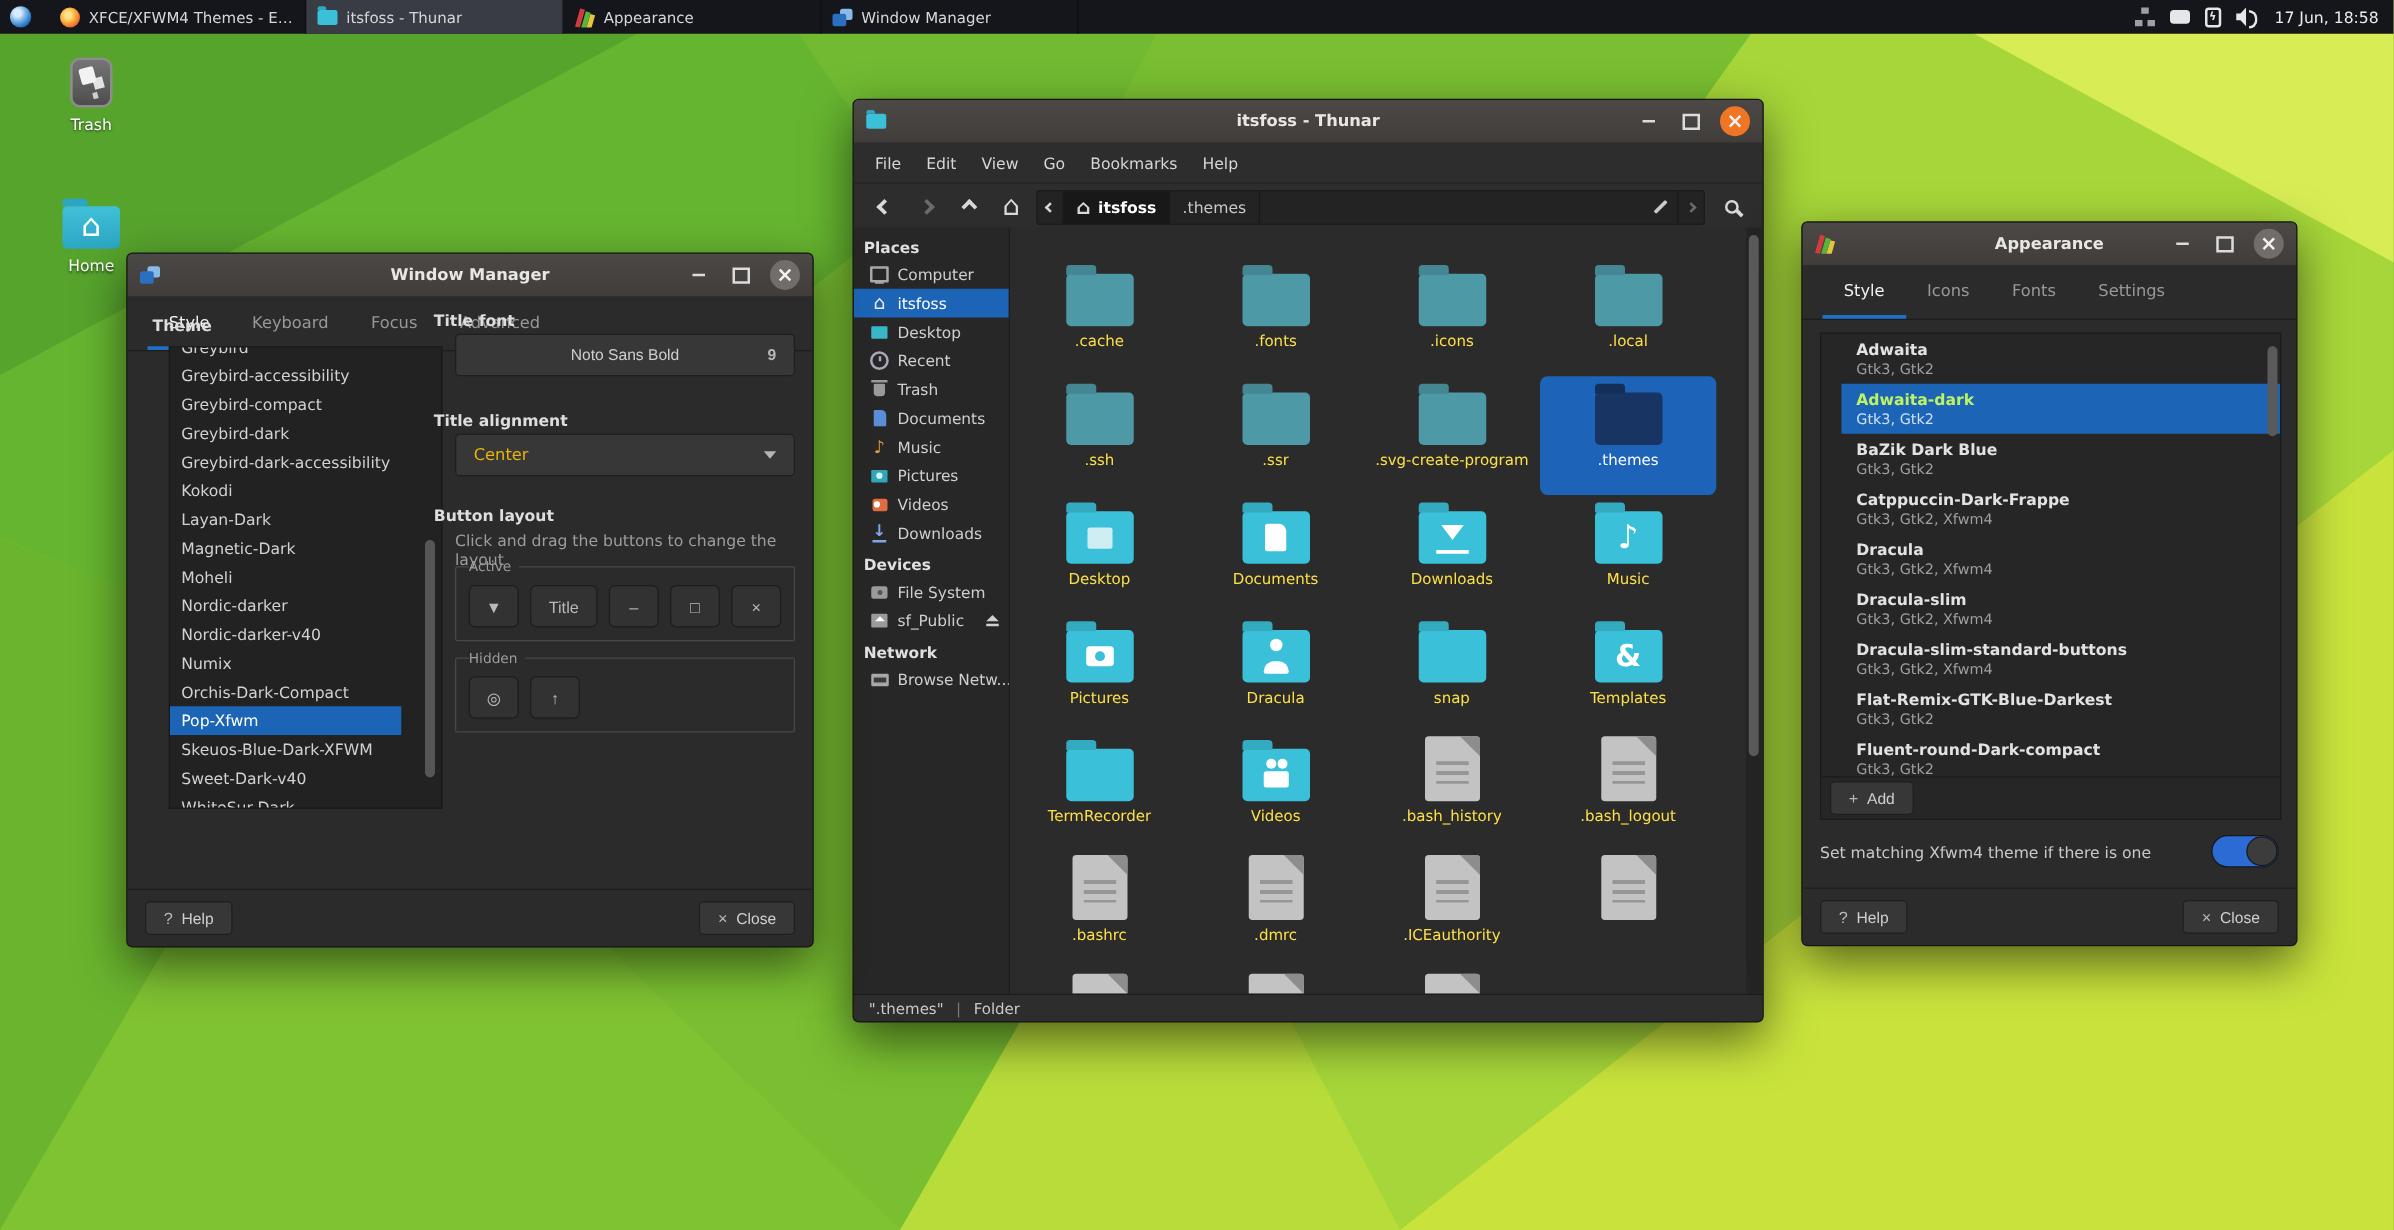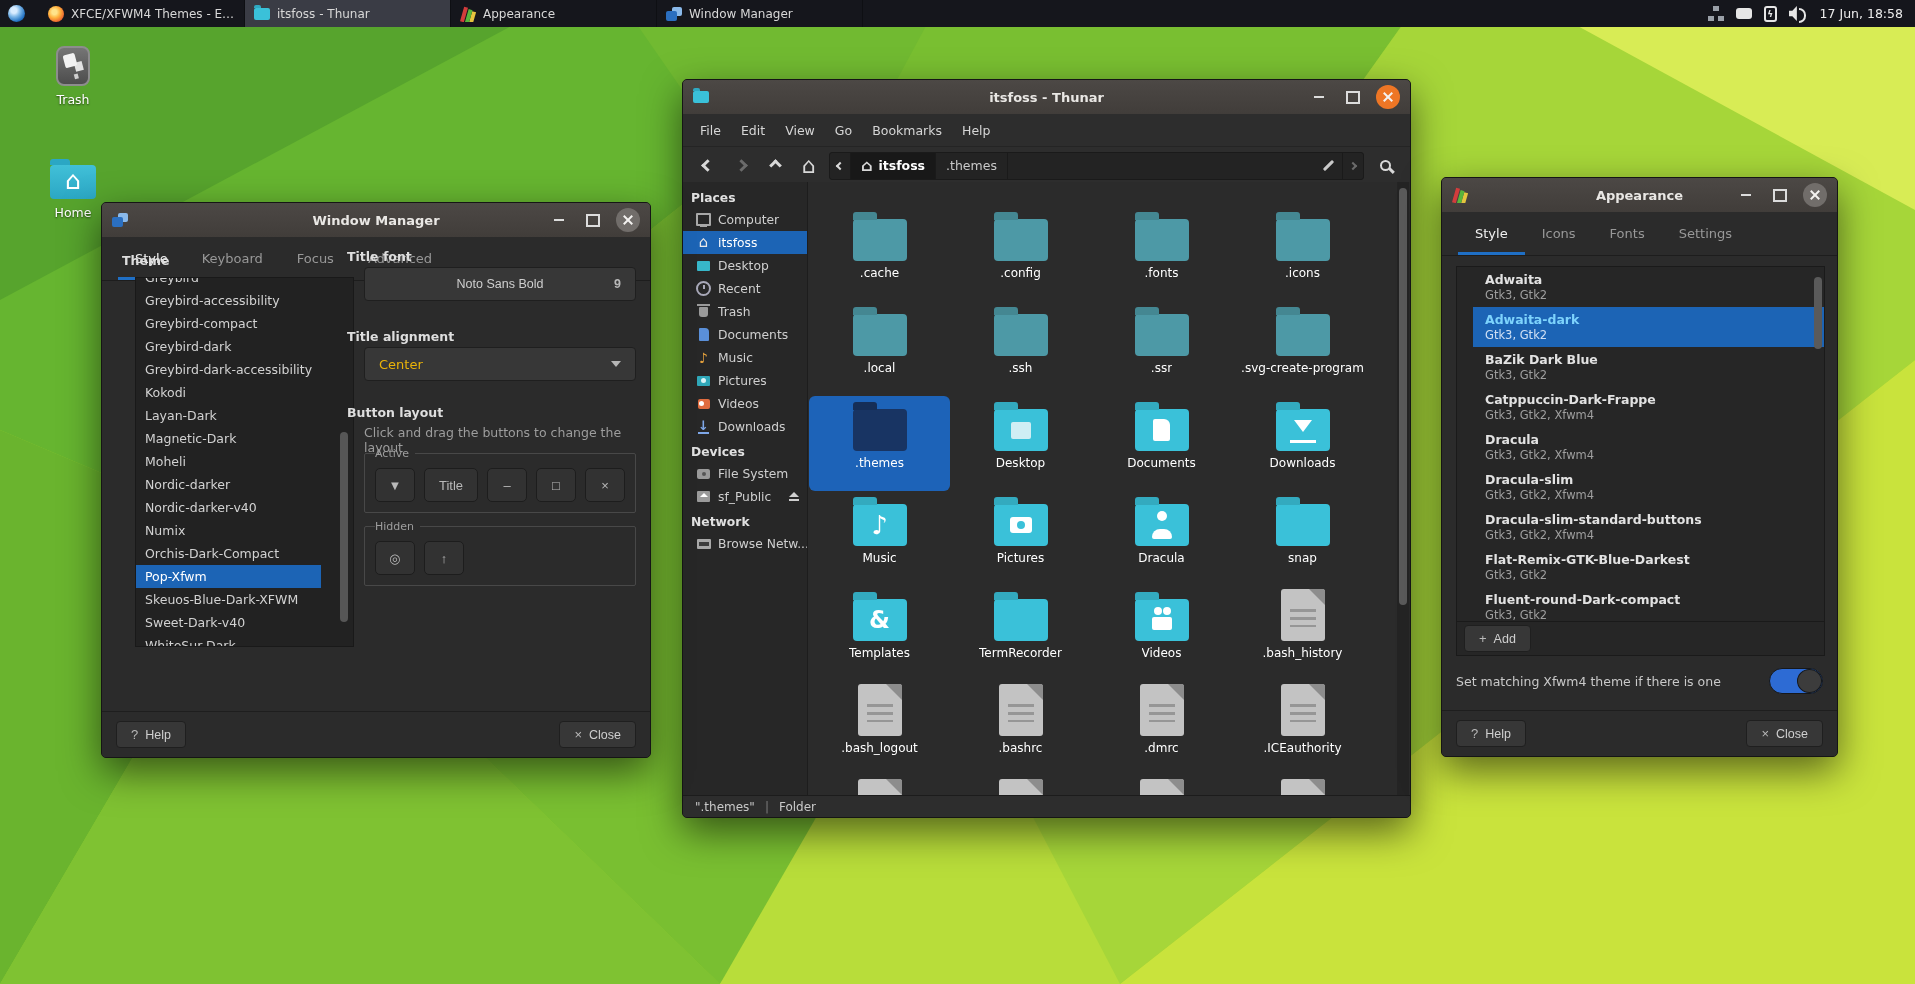--- a/index.html
+++ b/index.html
@@ -157,21 +157,21 @@
   .filesystem-icon::before { content:""; width:13px; height:10px; background:#9a9a9a; border-radius:2px; }
   .filesystem-icon::after { content:""; position:absolute; width:4px; height:4px; border-radius:50%; background:#555; }
   .eject-box-icon::before { content:""; width:13px; height:11px; background:#9a9a9a; border-radius:1px; }
   .eject-box-icon::after { content:""; position:absolute; top:4px; border-left:4px solid transparent; border-right:4px solid transparent; border-bottom:4px solid #fff; }
   .network-browse-icon::before { content:""; width:14px; height:10px; background:#a8a8a8; border-radius:1px; }
   .network-browse-icon::after { content:""; position:absolute; width:10px; height:4px; background:#3c3c3c; }
   
   .filegrid-wrap { flex:1; background:#2b2b2b; position:relative; overflow:hidden; }
   .filegrid { position:absolute; left:1px; top:24px; display:grid; grid-template-columns:repeat(4,141px); grid-auto-rows:95px; }
   .fcell { display:flex; flex-direction:column; align-items:center; padding-top:3px; border-radius:6px; }
-  .fcell .fname { margin-top:5px; font-size:12px; color:#ffffff; max-width:134px; white-space:nowrap; overflow:hidden; }
+  .fcell .fname { margin-top:5px; font-size:12px; color:#fde047; max-width:134px; white-space:nowrap; overflow:hidden; }
   .fcell.selected { background:#1d63b8; }
   .fcell.selected .fname { color:#fff; }
   .ficon { height:52px; display:flex; align-items:flex-end; justify-content:center; }
   .fo { width:54px; height:42px; border-radius:4px; position:relative; }
   .fo::before { content:""; position:absolute; top:-7px; left:0; width:24px; height:8px; border-radius:3px 3px 0 0; background:inherit; filter:brightness(.88); }
   .f-folder-hidden .fo { background:#4d99a6; }
   .f-folder .fo { background:#3ac1d9; }
   .f-folder-selected .fo { background:#183463; }
   .fi { width:44px; height:52px; background:#c3c3c3; border-radius:3px; position:relative; overflow:hidden; }
   .fi::before { content:""; position:absolute; top:0; right:0; border:8px solid #8d8d8d; border-bottom-color:transparent; border-left-color:transparent; }
@@ -195,21 +195,21 @@
   .statusbar { position:absolute; left:0; right:0; bottom:0; height:22px; background:#2d2d2d; border-top:1px solid #1c1c1c;
     display:flex; align-items:center; gap:10px; padding:0 12px; font-size:12px; color:#c9c9c9; }
   
   .appearance-window { left:1441px; top:177px; width:397px; height:580px; z-index:10; }
   .ap-listframe { position:absolute; left:14px; top:88px; width:369px; height:390px; background:#262626; border:1px solid #1a1a1a; }
   .ap-items { position:absolute; left:16px; right:0; top:0; height:356px; overflow:hidden; }
   .ap-item { height:40px; padding:5px 0 0 12px; }
   .ap-item .nm { font-weight:bold; font-size:12.5px; color:#e2e2e2; }
   .ap-item .sub { font-size:11.5px; color:#9f9f9f; margin-top:1px; }
   .ap-item.selected { background:#1c64b5; }
-  .ap-item.selected .nm { color:#7dd3fc; } .ap-item.selected .sub { color:#cfe0f5; }
+  .ap-item.selected .nm { color:#bef264; } .ap-item.selected .sub { color:#cfe0f5; }
   .ap-scroll { position:absolute; right:2px; top:4px; width:8px; height:348px; }
   .ap-scroll .thumb { position:absolute; left:0; top:6px; width:8px; height:72px; border-radius:4px; background:#5a5a5a; }
   .ap-addrow { position:absolute; left:0; right:0; bottom:0; height:34px; border-top:1px solid #1a1a1a; display:flex; align-items:center; padding-left:7px; background:#262626; }
   .add-btn { height:27px; padding:0 14px; }
   .toggle-row { position:absolute; left:14px; right:14px; top:490px; display:flex; align-items:center; }
   .toggle-label { font-size:12.5px; color:#c9c9c9; }
   .switch { margin-left:auto; width:54px; height:26px; border-radius:14px; background:#2d6bd4; border:1px solid #16181b; position:relative; }
   .switch .knob { position:absolute; right:0; top:0; width:25px; height:24px; border-radius:50%; background:#3c3c3c; border:1px solid #16181b; }
   .glyph { font-size:13px; color:#b9b9b9; }
 </style>
@@ -514,28 +514,20 @@
               </span>
             </span>
             <span class="fname">.cache</span>
           </div>
           <div class="fcell f-folder-hidden">
             <span class="ficon">
               <span class="icon-body fo">
                 <span class="emblem"></span>
               </span>
             </span>
-            <span class="fname">.config</span>
-          </div>
-          <div class="fcell f-folder-hidden">
-            <span class="ficon">
-              <span class="icon-body fo">
-                <span class="emblem"></span>
-              </span>
-            </span>
             <span class="fname">.fonts</span>
           </div>
           <div class="fcell f-folder-hidden">
             <span class="ficon">
               <span class="icon-body fo">
                 <span class="emblem"></span>
               </span>
             </span>
             <span class="fname">.icons</span>
           </div>

